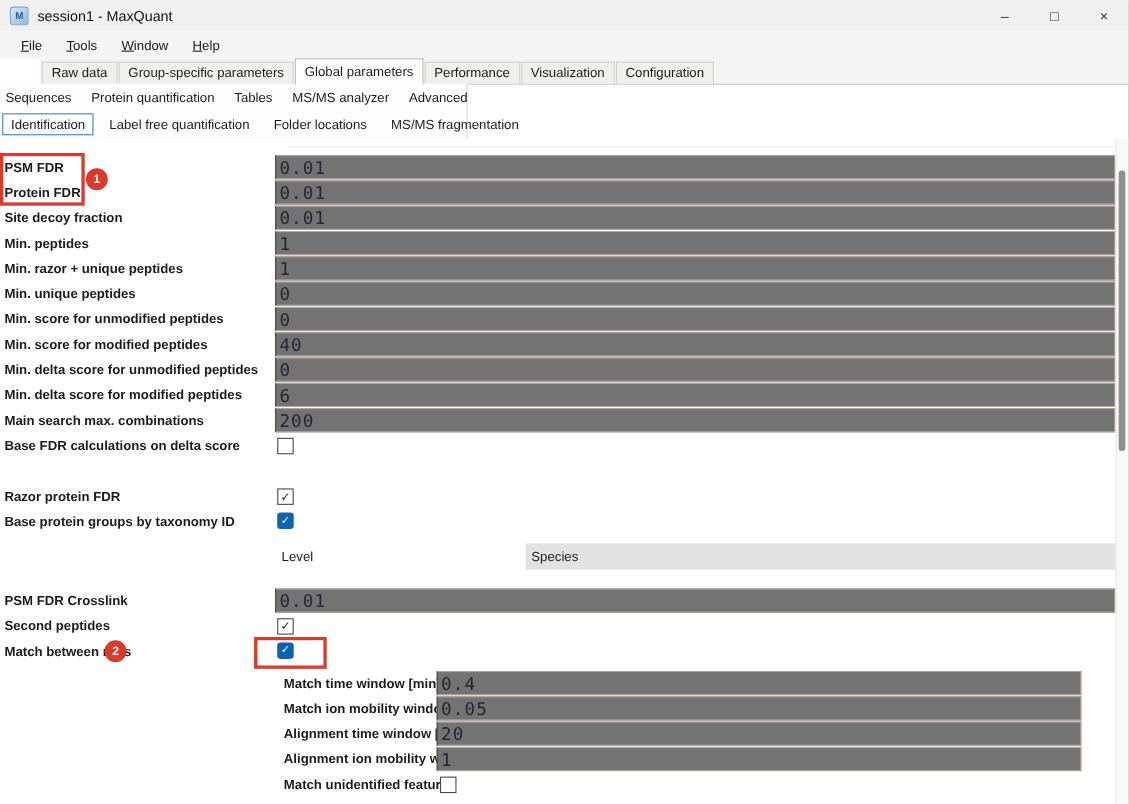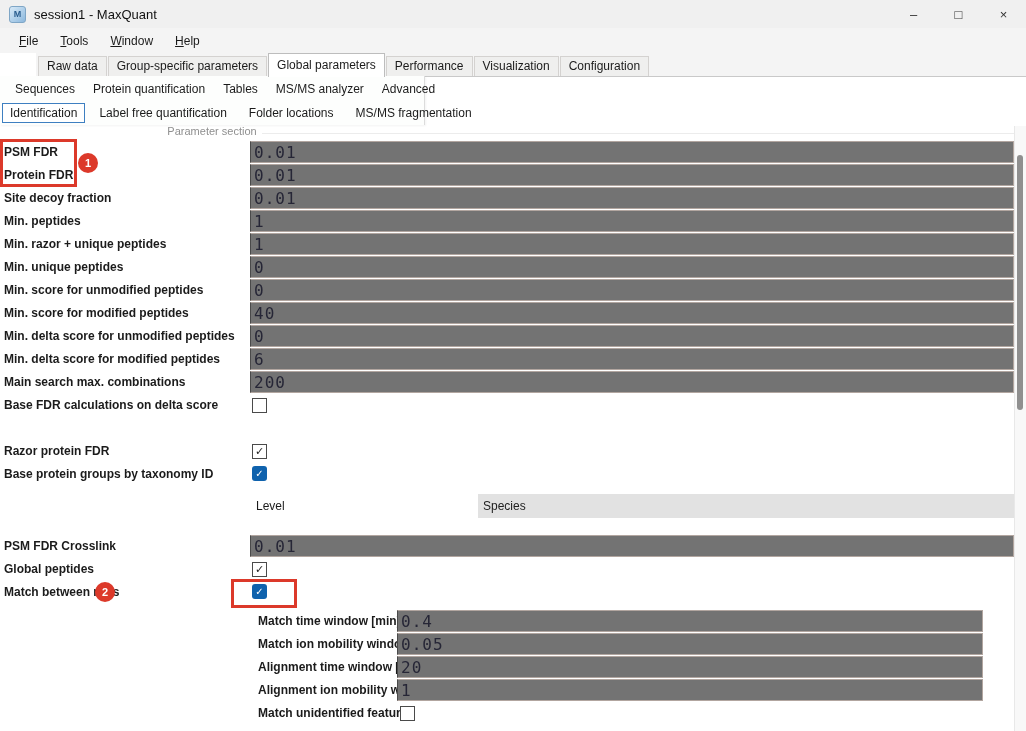--- a/index.html
+++ b/index.html
@@ -25,21 +25,21 @@
   
   .tabrow{position:absolute;top:53px;left:0;right:0;height:23px;background:#f4f4f4;
           border-bottom:1px solid #c9c9c9;display:flex;align-items:flex-end;padding-left:2px;margin-left:36px;}
   .tab1{height:19px;line-height:19px;padding:0 8px;background:#efefee;border:1px solid #d4d2d0;
         border-bottom:none;margin-right:1px;color:#1b1b1b;white-space:nowrap;}
   .tab1.active{height:23px;line-height:22px;background:#ffffff;border-color:#bdbdbd;
         margin-bottom:-1px;position:relative;z-index:2;}
   
   .subtabs{position:absolute;top:76px;left:0;width:424px;height:49px;background:#fdfefd;
            border-right:1px solid #dcdcdc;box-shadow:1px 1px 2px rgba(0,0,0,.05);}
-  .tabrow2{height:25px;display:flex;align-items:center;padding-left:6px;}
+  .tabrow2{height:25px;display:flex;align-items:center;padding-left:6px;justify-content:center;}
   .tab2{padding:0 9px;white-space:nowrap;color:#1b1b1b;}
   .tabrow3{height:24px;display:flex;align-items:center;padding-left:2px;}
   .tab3{padding:2px 7px;white-space:nowrap;color:#1b1b1b;border:1px solid transparent;
         margin-right:6px;}
   .tab3.selected{background:#fff;border:1px solid #3e7fc1;}
   
   .psec-label{position:absolute;top:125px;left:0;width:424px;text-align:center;
               font-size:11px;color:#8f8f8f;}
   .groupline{position:absolute;top:133px;left:262px;right:12px;height:1px;background:#ececec;}
   .sec{position:absolute;left:0;right:12px;}
@@ -129,21 +129,20 @@
         <div class="tab2">Advanced</div>
       </div>
     <div class="tabrow3">
         <div class="tab3 selected" style="border-color: rgb(62, 127, 193);">Identification</div>
         <div class="tab3">Label free quantification</div>
         <div class="tab3">Folder locations</div>
         <div class="tab3">MS/MS fragmentation</div>
       </div>
   </div>
 
-  <div class="psec-label">Parameter section</div>
   <div class="groupline"></div>
 
   <div id="sec-main" class="sec">
       <div class="prow">
         <span class="plabel">PSM FDR</span>
         <input type="text" class="pfield" value="0.01" style="">
       </div>
       <div class="prow">
         <span class="plabel">Protein FDR</span>
         <input type="text" class="pfield" value="0.01" style="">
@@ -210,21 +209,21 @@
       <span>Species</span>
     </div>
   </div>
 
   <div id="sec-cross" class="sec">
       <div class="prow">
         <span class="plabel">PSM FDR Crosslink</span>
         <input type="text" class="pfield" value="0.01" style="">
       </div>
       <div class="prow">
-        <span class="plabel">Global peptides</span>
+        <span class="plabel">Second peptides</span>
         <div class="cb">
           <span class="mark">✓</span>
         </div>
       </div>
       <div class="prow">
         <span class="plabel">Match between runs</span>
         <div class="cb accent" style="background: rgb(15, 98, 173);">
           <span class="mark">✓</span>
         </div>
       </div>

